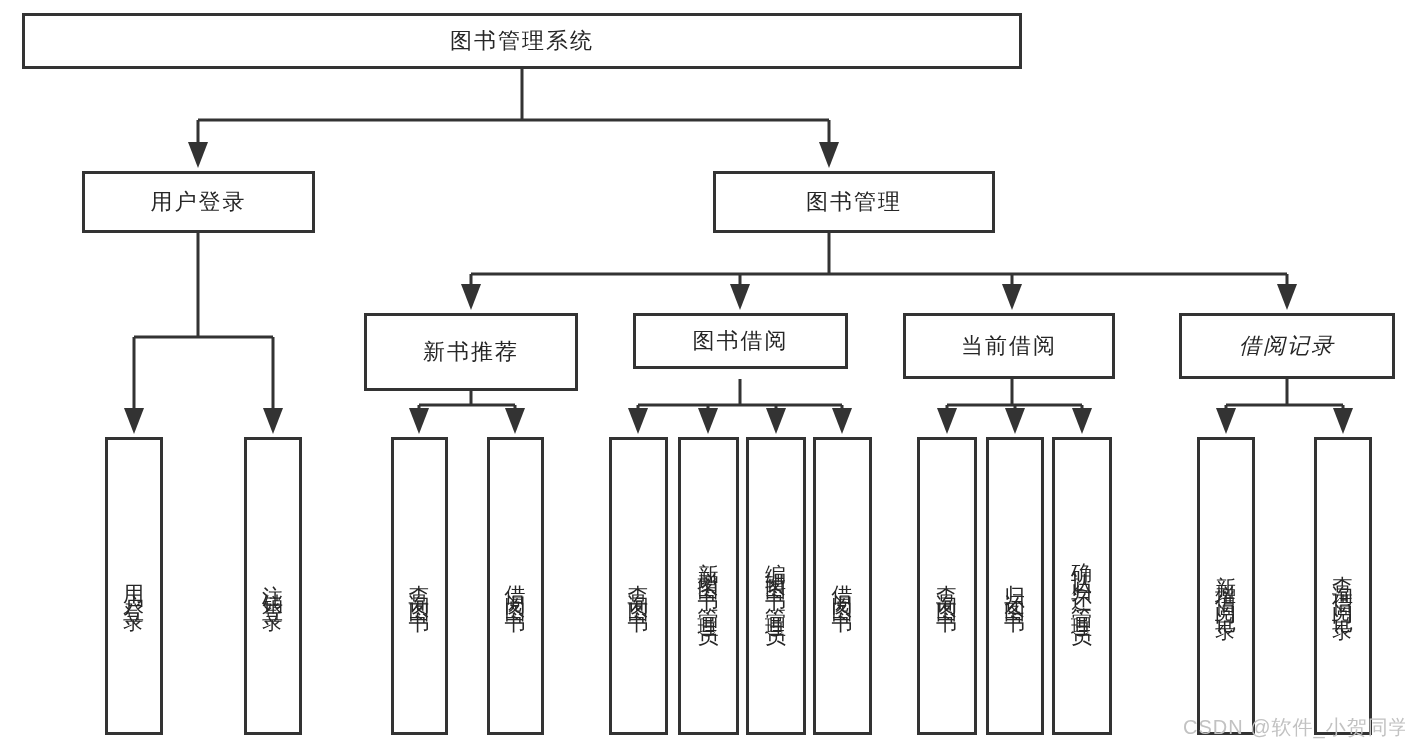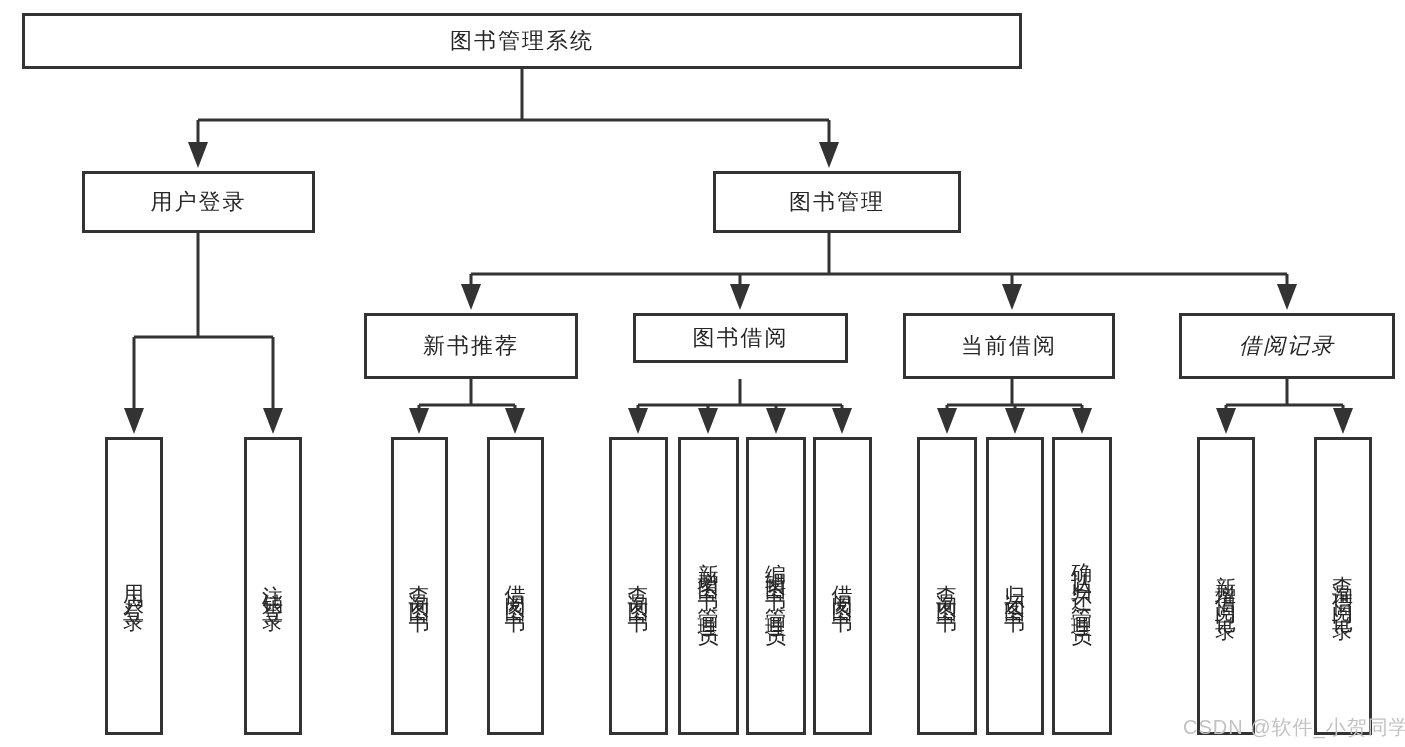--- a/index.html
+++ b/index.html
@@ -16,23 +16,23 @@
     box-sizing:border-box;
     background:#ffffff;
     border:3px solid #333333;
     color:#262626;
     display:flex;align-items:center;justify-content:center;
     z-index:2;
   }
   .h-box{font-size:22px;letter-spacing:2px;white-space:nowrap;}
   .root{left:22px;top:13px;width:1000px;height:56px;}
   .l2a{left:82px;top:171px;width:233px;height:62px;}
-  .l2b{left:713px;top:171px;width:248px;height:62px;}
-  .l3a{left:364px;top:313px;width:214px;height:66px;}
-  .l3b{left:633px;top:313px;width:215px;height:50px;}
+  .l2b{left:713px;top:171px;width:282px;height:62px;}
+  .l3a{left:364px;top:313px;width:214px;height:78px;}
+  .l3b{left:633px;top:313px;width:215px;height:56px;}
   .l3c{left:903px;top:313px;width:212px;height:66px;}
   .l3d{left:1179px;top:313px;width:216px;height:66px;font-style:italic;}
   .leaf{top:437px;height:298px;}
   .leaf span{
     writing-mode:vertical-rl;
     font-size:21px;
     letter-spacing:9px;
     line-height:1;
     color:#262626;
   }

